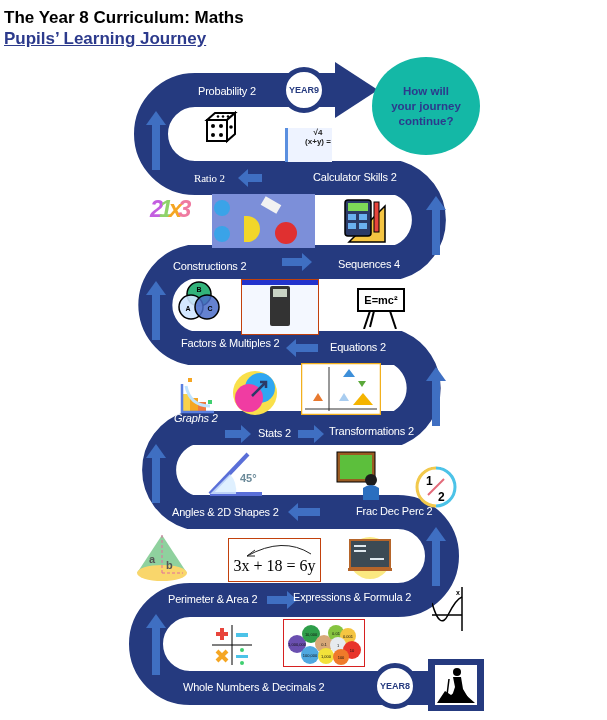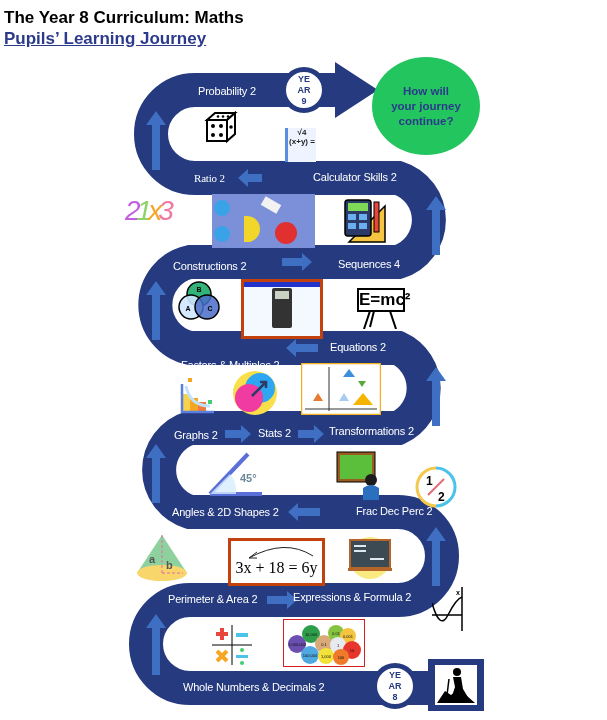--- a/index.html
+++ b/index.html
@@ -2,25 +2,25 @@
 <html><head>
 <meta charset="utf-8">
 <style>
   html, body { margin:0; padding:0; background:#ffffff; }
   body { width:607px; height:720px; position:relative; overflow:hidden; font-family:"Liberation Sans", "DejaVu Sans", sans-serif; }
   .title { position:absolute; left:4px; width:607px; font-weight:bold; }
   .title1 { top:8px; font-size:17px; color:#000; }
   .title2 { top:29px; font-size:17px; color:#2c3a8c;text-decoration:underline; }
   svg.road { position:absolute; left:0; top:0; }
   .lbl { position:absolute; color:#ffffff; font-size:11px; white-space:nowrap; letter-spacing:-0.2px; }
-  .next-circle { position:absolute; left:372px; top:57px; width:108px; height:98px; border-radius:50%; background:#22c55e; color:#2c3a8c; font-weight:bold; font-size:11.5px; text-align:center; display:flex; align-items:center; justify-content:center; line-height:15px; }
+  .next-circle { position:absolute; left:372px; top:57px; width:108px; height:98px; border-radius:50%; background:#14b8a6; color:#2c3a8c; font-weight:bold; font-size:11.5px; text-align:center; display:flex; align-items:center; justify-content:center; line-height:15px; }
   .next-circle span { width:70px; }
-  .year-badge { position:absolute; width:36px; height:36px; border-radius:50%; background:#fff; border:5px solid #253a7f; color:#253a7f; font-weight:bold; font-size:9px; text-align:center; line-height:11px; display:flex; flex-direction:column; align-items:center; justify-content:center; }
+  .year-badge { position:absolute; width:36px; height:36px; border-radius:50%; background:#fff; border:5px solid #253a7f; color:#253a7f; font-weight:bold; font-size:9px; text-align:center; line-height:11px; display:flex; flex-direction:row; align-items:center; justify-content:center; }
   .pic { position:absolute; }
-  .boxed { border:3px solid #c2410c; background:#fff;text-decoration:underline; }
+  .boxed { border:1px solid #c2410c; background:#fff;text-decoration:underline; }
 </style>
 </head>
 <body>
 
 <div class="title title1">The Year 8 Curriculum:  Maths</div>
 <div class="title title2">Pupils’ Learning Journey</div>
 
 <svg class="road" width="607" height="720">
   <g fill="none" stroke="#253a7f" stroke-width="34" stroke-linecap="butt">
 
@@ -79,25 +79,25 @@
   <span>YE</span>
   <span>AR</span>
   <span>8</span>
 </div>
 
 <div class="lbl" style="left:183px; top:681px;">Whole Numbers &amp; Decimals 2</div>
 <div class="lbl" style="left:168px; top:593px;text-align:right;">Perimeter &amp; Area 2</div>
 <div class="lbl" style="left:293px; top:591px;">Expressions &amp; Formula 2</div>
 <div class="lbl" style="left:316px; top:505px;padding-left:40px;">Frac Dec Perc 2</div>
 <div class="lbl" style="left:172px; top:506px;">Angles &amp; 2D Shapes 2</div>
-<div class="lbl" style="left:174px; top:429px;">Graphs 2</div>
+<div class="lbl" style="left:174px; top:412px;font-style:italic;">Graphs 2</div>
 <div class="lbl" style="left:258px; top:427px;">Stats 2</div>
 <div class="lbl" style="left:329px; top:425px;">Transformations 2</div>
 <div class="lbl" style="left:330px; top:341px;">Equations 2</div>
-<div class="lbl" style="left:181px; top:348px;margin-top:11px;">Factors &amp; Multiples 2</div>
+<div class="lbl" style="left:181px; top:326px;margin-top:11px;">Factors &amp; Multiples 2</div>
 <div class="lbl" style="left:173px; top:260px;">Constructions 2</div>
 <div class="lbl" style="left:338px; top:258px;">Sequences 4</div>
 <div class="lbl" style="left:313px; top:171px;">Calculator Skills 2</div>
 <div class="lbl" style="left:194px; top:172px;font-family:Liberation Serif, serif;">Ratio 2</div>
 <div class="lbl" style="left:198px; top:85px;">Probability 2</div>
 
 <svg class="pic" style="left:204px; top:110px;" width="34" height="34">
   <polygon points="3,10 11,3 31,3 23,10" fill="#fff" stroke="#000" stroke-width="2"></polygon>
   <polygon points="23,10 31,3 31,24 23,31" fill="#fff" stroke="#000" stroke-width="2"></polygon>
   <rect x="3" y="10" width="20" height="21" fill="#fff" stroke="#000" stroke-width="2"></rect>
@@ -106,23 +106,23 @@
       <circle cx="17" cy="16" r="2"></circle>
       <circle cx="9" cy="25" r="2"></circle>
       <circle cx="17" cy="25" r="2"></circle>
       <circle cx="27" cy="17" r="1.8"></circle>
       <circle cx="14" cy="6.5" r="1.3"></circle>
       <circle cx="19" cy="6.5" r="1.3"></circle>
       <circle cx="24" cy="6.5" r="1.3"></circle>
     </g>
 </svg>
 
-<div class="pic" style="left:285px; top:128px; width:28px; height:34px; background:#eef3ff; border-left:3px solid #5a8fe0; font-size:8px; font-weight:bold; line-height:9px; text-align:center; color:#222;">√4 (x+y) =</div>
-
-<div class="pic" style="left:125px; top:195px; font-size:28px; font-weight:normal; font-style:italic; letter-spacing:-4px;"><span style="color:#c35ee0">2</span><span style="color:#8ed36a">1</span><span style="color:#f5a623">x</span><span style="color:#ef7aa0">3</span></div>
+<div class="pic" style="left:285px; top:128px; width:28px; height:34px; background:#eef3ff; border-left:3px solid #5a8fe0; font-size:8px; font-weight:bold; line-height:9px; text-align:center; color:#222;padding-left:16px;">√4 (x+y) =</div>
+
+<div class="pic" style="left:150px; top:195px; font-size:24px; font-weight:bold; font-style:italic; letter-spacing:-4px;"><span style="color:#c35ee0">2</span><span style="color:#8ed36a">1</span><span style="color:#f5a623">x</span><span style="color:#ef7aa0">3</span></div>
 
 <div class="pic" style="left:212px; top:194px; width:103px; height:54px; background:#7c8fd9; overflow:hidden;">
   <div style="position:absolute; left:2px; top:6px; width:16px; height:16px; border-radius:50%; background:#3aa3e8;"></div>
   <div style="position:absolute; left:2px; top:32px; width:16px; height:16px; border-radius:50%; background:#3aa3e8;"></div>
   <div style="position:absolute; left:32px; top:22px; width:16px; height:26px; border-radius:0 16px 16px 0; background:#f2d629;"></div>
   <div style="position:absolute; left:63px; top:28px; width:22px; height:22px; border-radius:50%; background:#e03030;"></div>
   <div style="position:absolute; left:50px; top:6px; width:18px; height:10px; background:#f2f2f2; transform:rotate(30deg);"></div>
 </div>
 
 <svg class="pic" style="left:343px; top:198px;" width="44" height="46">
@@ -147,21 +147,21 @@
   <text x="32" y="31" font-size="7" font-weight="bold" text-anchor="middle" font-family="Liberation Sans, sans-serif">C</text>
 </svg>
 
 <div class="pic boxed" style="left:241px; top:279px; width:76px; height:54px; background:#f4f8ff;">
   <div style="height:5px; background:#2233cc;"></div>
   <div style="position:absolute; left:28px; top:6px; width:20px; height:40px; background:#333; border-radius:2px;">
     <div style="margin:3px; height:8px; background:#c9d3c4;"></div>
   </div>
 </div>
 
-<div class="pic" style="left:357px; top:288px; width:44px; height:20px; border:2px solid #000; background:#fff; font-size:17px; font-weight:bold; text-align:center; line-height:20px;">E=mc²</div>
+<div class="pic" style="left:357px; top:288px; width:44px; height:20px; border:2px solid #000; background:#fff; font-size:11px; font-weight:bold; text-align:center; line-height:20px;">E=mc²</div>
 <svg class="pic" style="left:360px; top:311px;" width="40" height="18">
     <path d="M10 0 L4 18 M30 0 L36 18 M14 0 L10 16" stroke="#000" stroke-width="2"></path>
   </svg>
 
 <svg class="pic" style="left:176px; top:376px;" width="40" height="40">
   <rect x="6" y="18" width="8" height="18" fill="#f9d24b"></rect>
     <rect x="14" y="22" width="8" height="14" fill="#f5a623"></rect>
     <rect x="22" y="26" width="8" height="10" fill="#ef7a3c"></rect>
   <path d="M6 8 L6 36 L38 36" stroke="#5a7fe0" stroke-width="2.5" fill="none"></path>
   <path d="M10 10 Q14 30 34 30" stroke="#bfe3ff" stroke-width="3" fill="none"></path>

